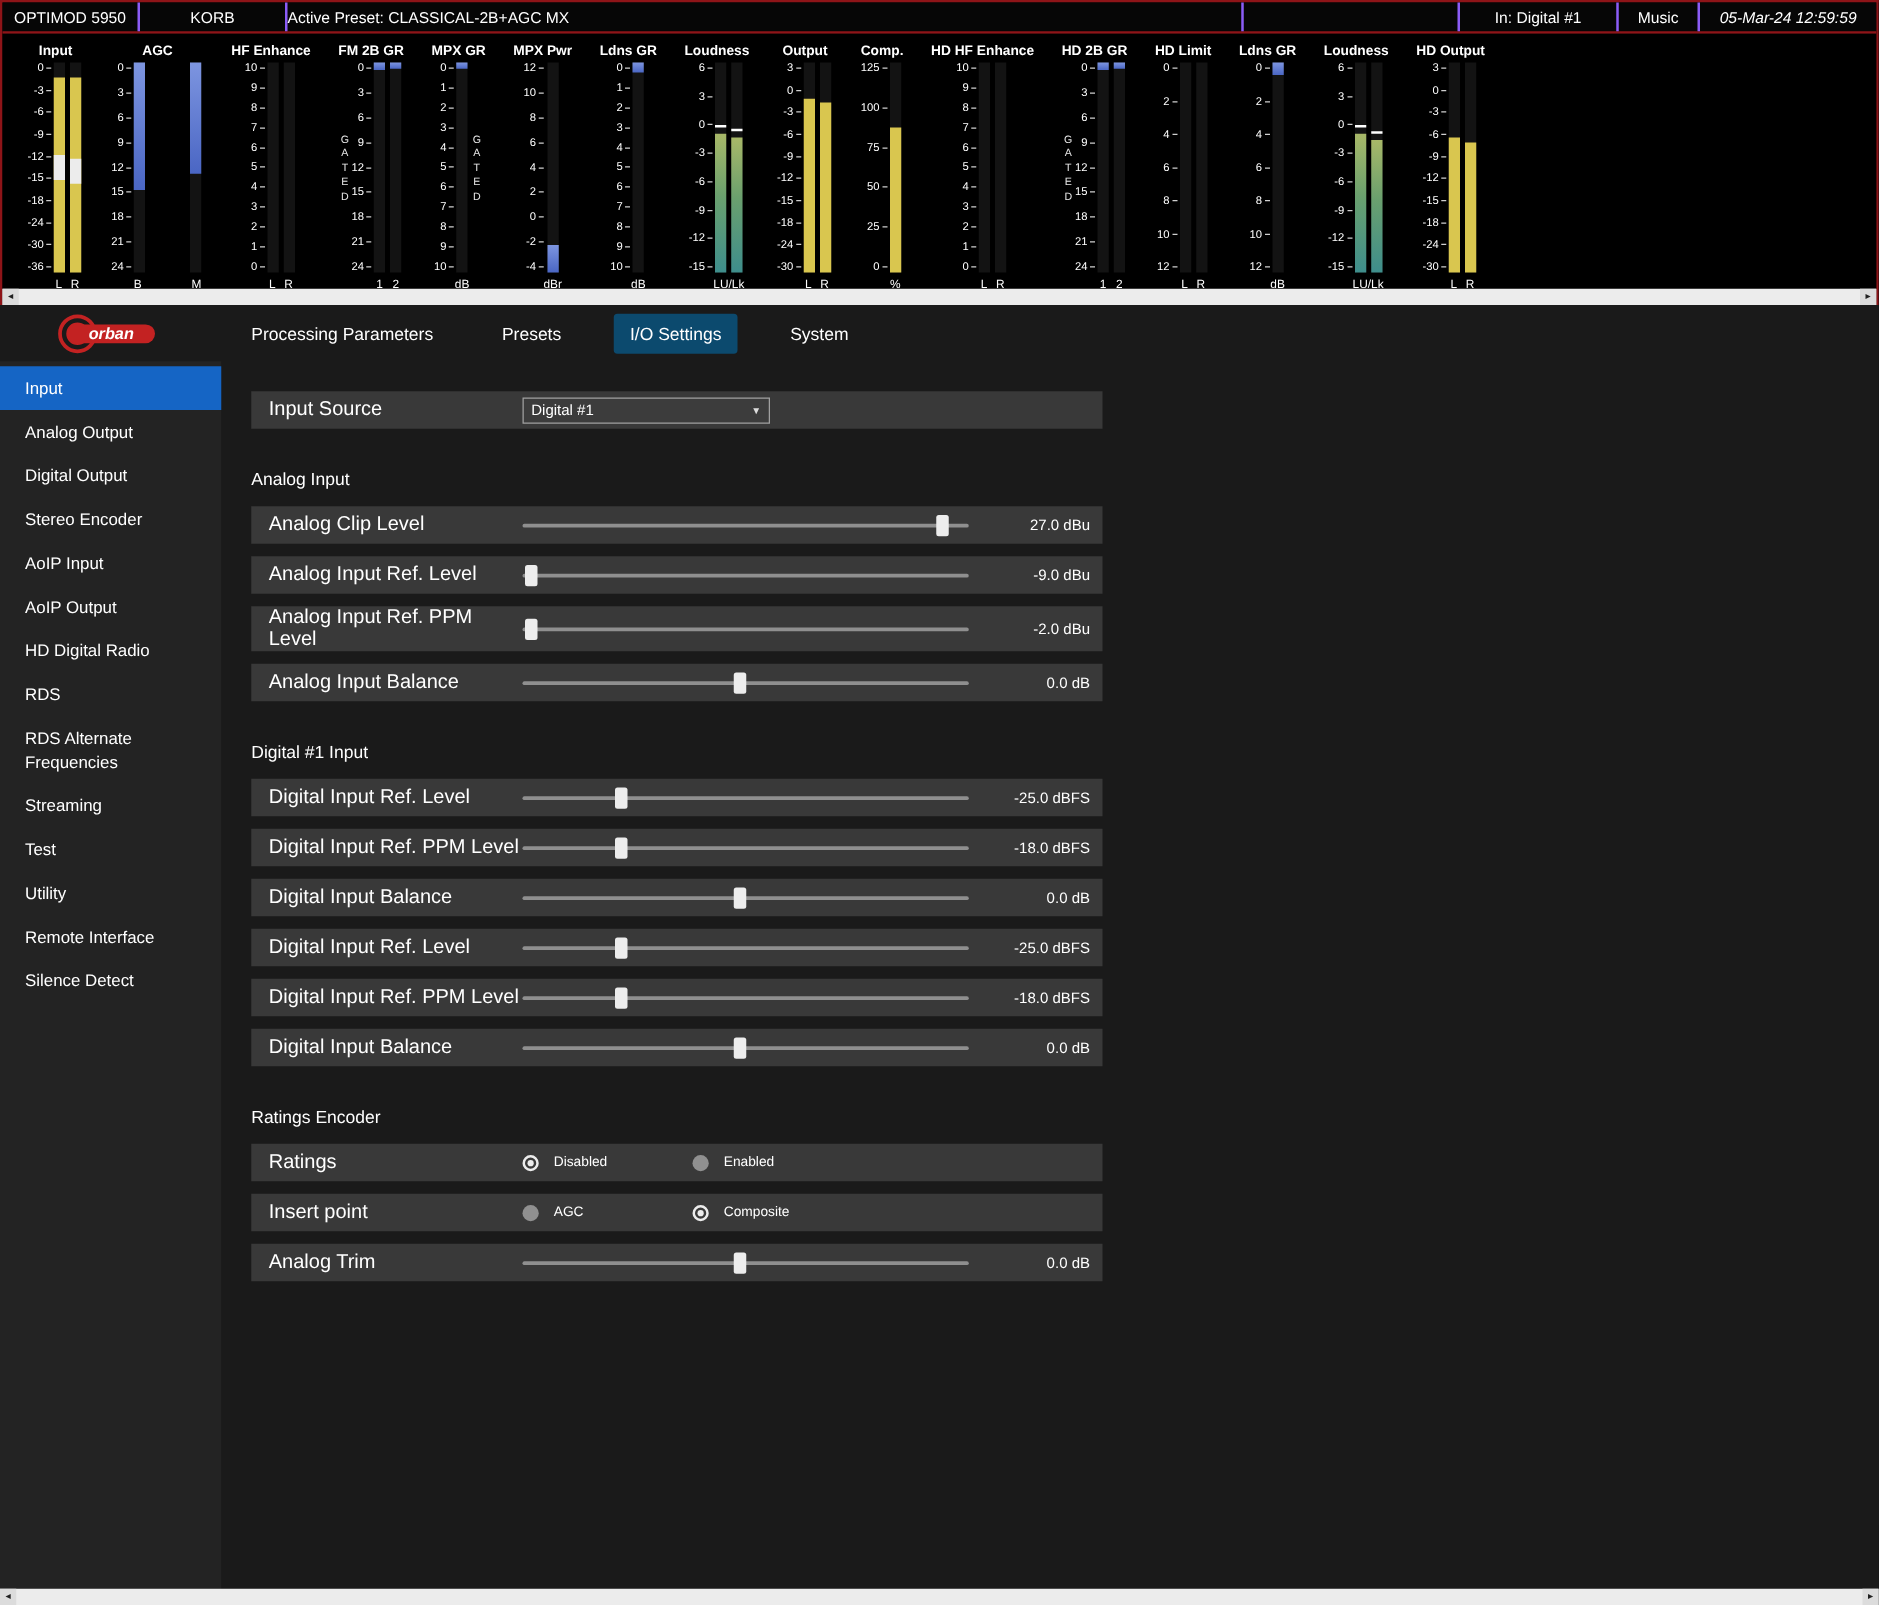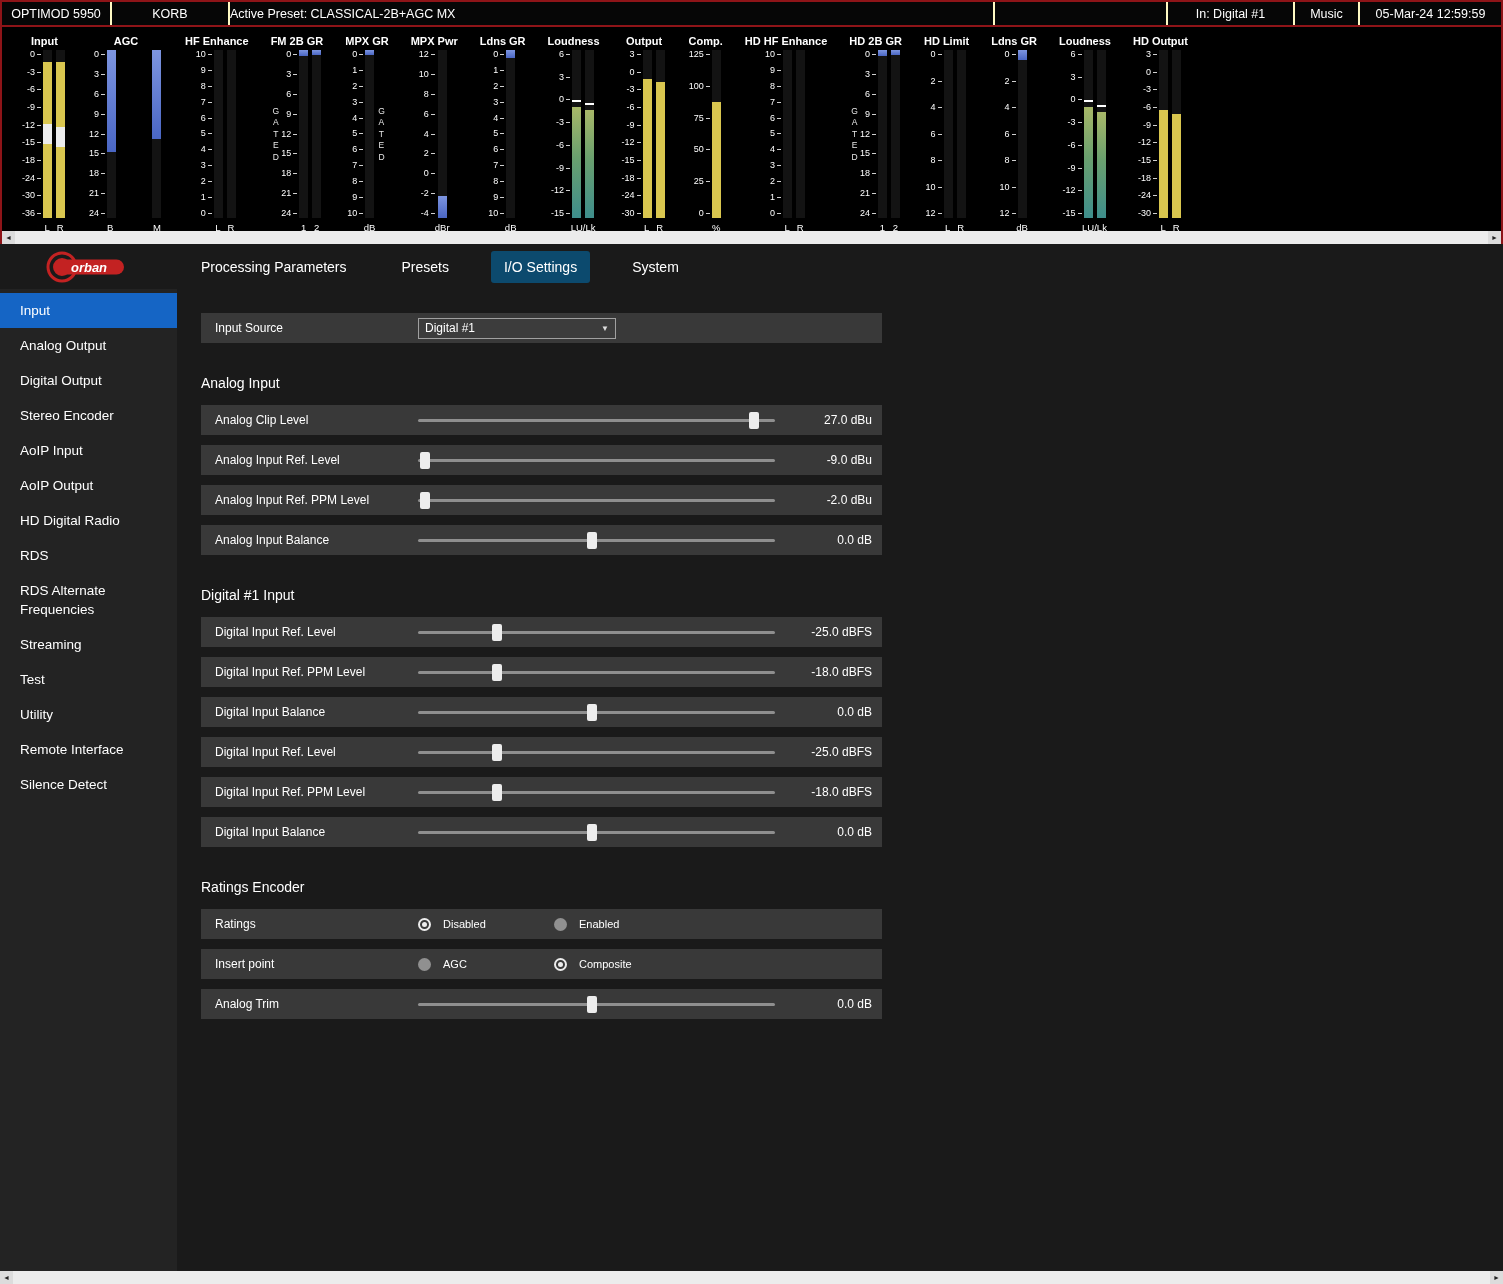--- a/index.html
+++ b/index.html
@@ -4,25 +4,25 @@
 <style>
   * { box-sizing: border-box; }
   html,body { margin:0; padding:0; width:1503px; height:1284px; background:#1a1a1a;
               font-family:"Liberation Sans","DejaVu Sans",sans-serif; overflow:hidden; }
   body { display:flex; flex-direction:column; }
 
   
   .meter-panel { background:#000; border:2px solid #8e1418; border-bottom:none; flex-shrink:0; }
   .top-header { display:flex; height:25px; background:#060606; color:#fff; font-size:12.5px;
                 align-items:stretch; border-bottom:2px solid #8e1418; }
-  .hcell { display:flex; align-items:center; justify-content:center; border-right:2px solid #fef9c3; white-space:nowrap; }
+  .hcell { display:flex; align-items:center; justify-content:center; border-right:2px solid #8b5cf6; white-space:nowrap; }
   .hcell.c1{ width:110px; } .hcell.c2{ width:118px; }
   .hcell.c3{ width:765px; justify-content:flex-start; }
   .hcell.c4{ width:173px; } .hcell.c5{ width:127px; } .hcell.c6{ width:65px; }
-  .hcell.c7{ flex:1; border-right:none; }
+  .hcell.c7{ flex:1; border-right:none;font-style:italic; }
 
   .meters { display:flex; align-items:flex-start; column-gap:22px; padding:8px 10px 2px 20px;
             height:204px; background:#000; }
   .meter-group { display:flex; flex-direction:column; align-items:center; flex-shrink:0; }
   .meter-title { font-size:11px; font-weight:bold; color:#fff; height:15px; white-space:nowrap; text-align:center; }
   .meter-body { display:flex; align-items:flex-start; }
   .meter-scale { display:flex; flex-direction:column; justify-content:space-between; height:168px; }
   .tick { display:flex; align-items:center; justify-content:flex-end; font-size:9px; color:#fff; line-height:1; }
   .tick .dash { display:inline-block; width:4px; height:1px; background:#cfcfcf; margin-left:2px; }
   .bar-col { display:flex; flex-direction:column; align-items:center; }
@@ -54,21 +54,21 @@
   .tab.active { background:#0c4a6e; }
 
   .body-row { flex:1; min-height:0; display:flex; }
   .sidebar { width:177px; background:#232323; padding-top:4px; flex-shrink:0; }
   .side-item { padding:8px 14px 8px 20px; font-size:13.5px; line-height:19px; color:#fff; cursor:default; }
   .side-item.active { background:#1565c5; }
 
   .content { flex:1; padding:24px 0 0 24px; overflow:hidden; }
   .param-row { width:681px; min-height:30px; background:#393939; display:flex; align-items:center;
                margin-bottom:10px; padding-left:14px; }
-  .param-label { width:203px; font-size:12px; color:#fff; flex-shrink:0; }
+  .param-label { width:203px; font-size:16px; color:#fff; flex-shrink:0; }
   .slider { width:357px; height:30px; position:relative; flex-shrink:0; }
   .slider .track { position:absolute; left:0; right:0; top:50%; height:3px; margin-top:-1.5px;
                    background:#8f8f8f; border-radius:2px; }
   .slider .handle { position:absolute; top:50%; margin-top:-8.5px; width:10px; height:17px;
                     background:#ededed; border-radius:2px; }
   .param-value { flex:1; text-align:right; padding-right:10px; font-size:12px; color:#fff; }
   .section-heading { font-size:14px; color:#fff; margin:32px 0 14px 0; }
 
   .select { width:198px; height:21px; background:#3c3c3c; border:1px solid #a0a0a0; display:flex;
             align-items:center; justify-content:space-between; padding:0 6px; font-size:12px; color:#fff; }

